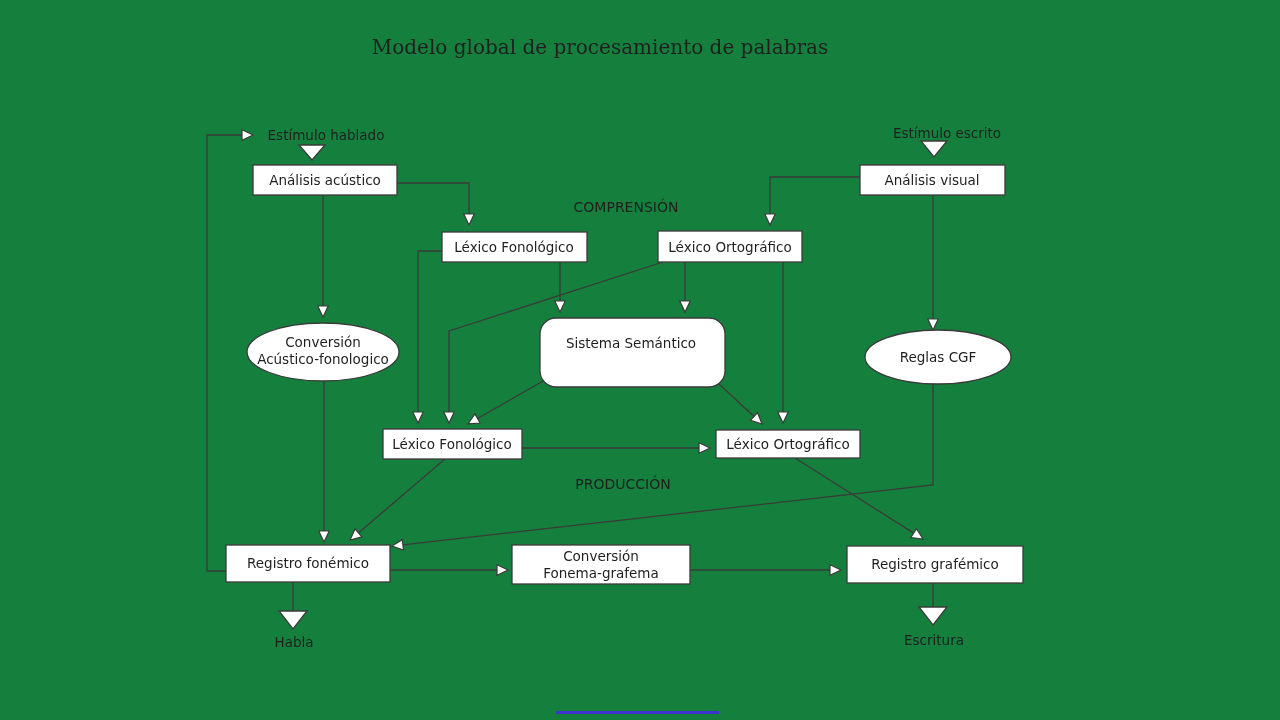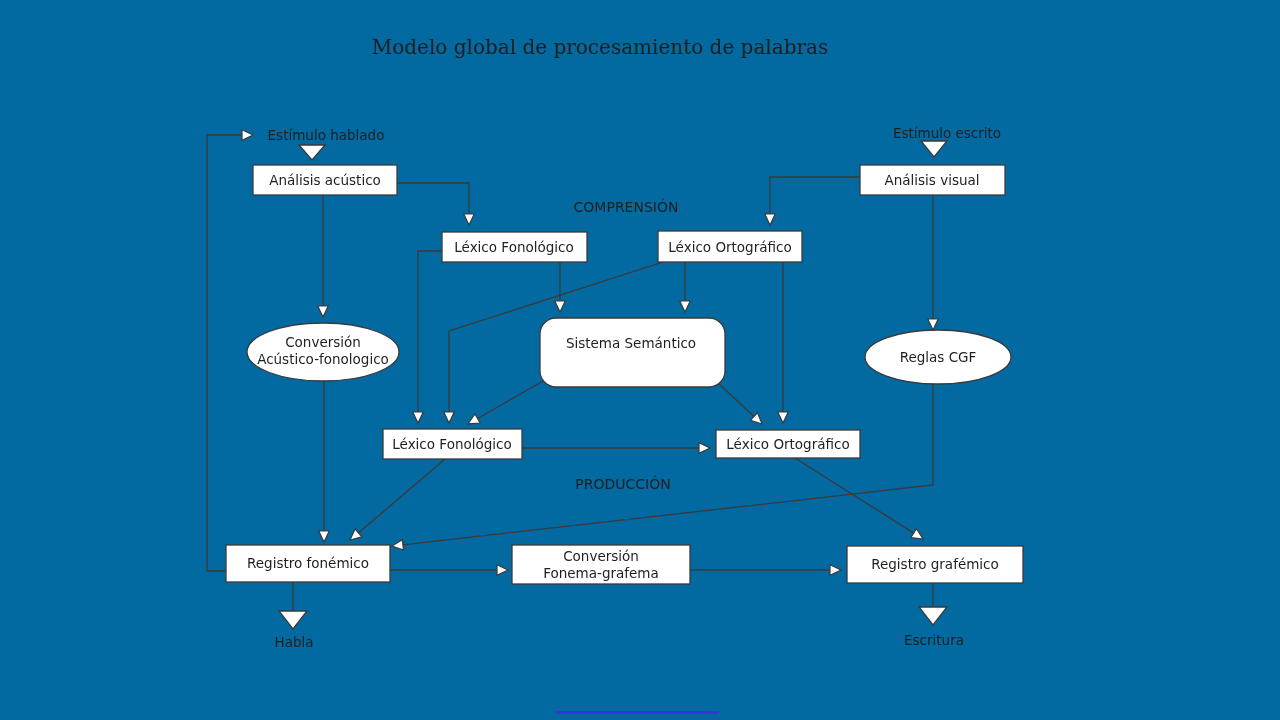--- a/index.html
+++ b/index.html
@@ -1,16 +1,16 @@
 <!DOCTYPE html>
 <html><head>
 <meta charset="utf-8">
 <style>
   html,body{margin:0;padding:0;background:#ffffff;}
-  .stage{width:1280px;height:720px;position:relative;background:#0369a1;overflow:hidden;}
+  .stage{width:1280px;height:720px;position:relative;background:#15803d;overflow:hidden;}
   svg{display:block;}
   .box{fill:#ffffff;stroke:#3a3a3a;stroke-width:1.3;}
   .rounded{fill:#ffffff;stroke:#3a3a3a;stroke-width:1.3;}
   .link{fill:none;stroke:#3a3a3a;stroke-width:1.3;}
   .tri{fill:#ffffff;stroke:#3a3a3a;stroke-width:1.3;stroke-linejoin:miter;}
   text{font-family:"DejaVu Sans","Liberation Sans",sans-serif;font-size:13.5px;fill:#1f1f1f;text-anchor:middle;}
   .section-label{font-size:14px;}
   .title-text{font-family:"DejaVu Serif","Liberation Serif",serif;font-size:20px;}
 </style>
 </head>

